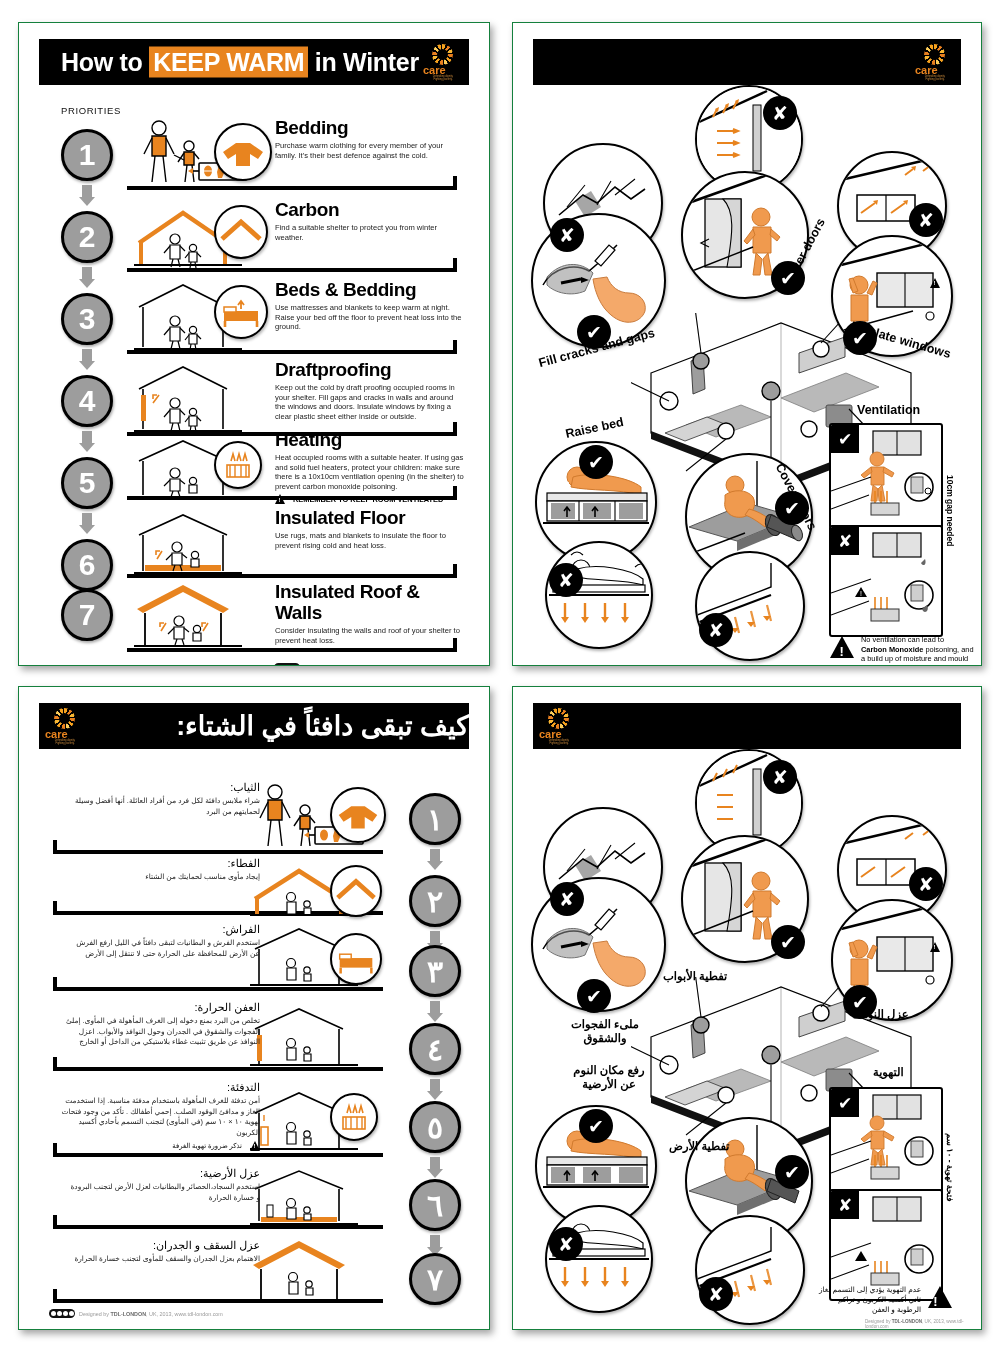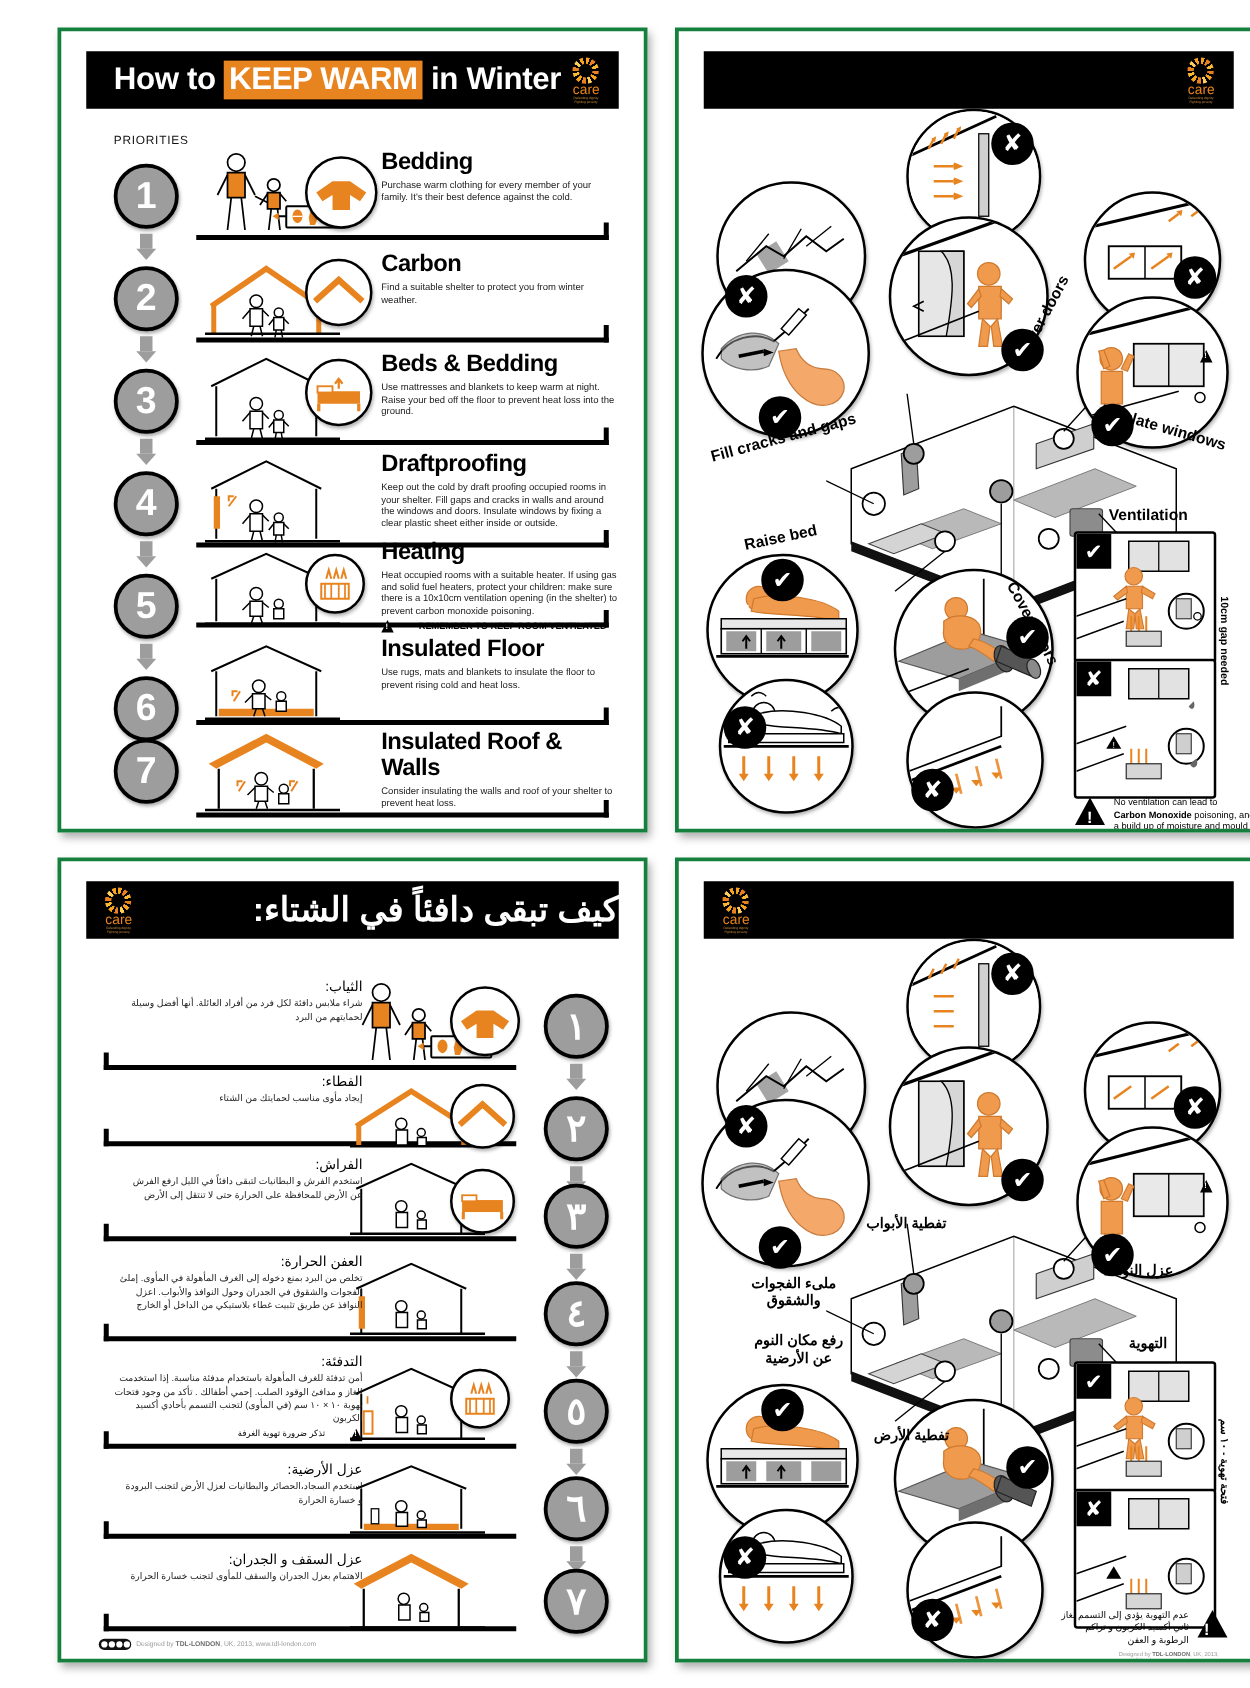--- a/index.html
+++ b/index.html
@@ -1,17 +1,17 @@
 <!DOCTYPE html>
 <html><head>
 <meta charset="utf-8">
 <style>
   html,body{margin:0;padding:0;background:#ffffff;}
   body{width:1000px;height:1350px;position:relative;font-family:"Liberation Sans",sans-serif;-webkit-font-smoothing:antialiased;}
-  .sheet{position:absolute;background:#fff;border:3px solid #15803d;box-shadow:3px 4px 7px rgba(0,0,0,0.35);box-sizing:border-box;overflow:hidden;margin-left:28px;}
+  .sheet{position:absolute;background:#fff;border:1px solid #15803d;box-shadow:3px 4px 7px rgba(0,0,0,0.35);box-sizing:border-box;overflow:hidden;}
   .p-tl{left:18px;top:22px;width:472px;height:644px;}
   .p-tr{left:512px;top:22px;width:470px;height:644px;}
   .p-bl{left:18px;top:686px;width:472px;height:644px;}
   .p-br{left:512px;top:686px;width:470px;height:644px;}
 
   
   .hdr{position:absolute;left:20px;top:16px;right:20px;height:46px;background:#000;}
   .hdr-title{position:absolute;left:22px;top:50%;transform:translateY(-50%);color:#fff;font-size:25px;font-weight:bold;letter-spacing:-0.3px;white-space:nowrap;}
   .hl{background:#E8841F;color:#fff;padding:1px 4px 2px 4px;}
   .hdr-title-ar{position:absolute;right:0;left:60px;top:50%;transform:translateY(-50%);color:#fff;font-size:27px;font-weight:bold;text-align:right;direction:rtl;}
@@ -19,39 +19,39 @@
   
   .care{position:absolute;width:40px;height:40px;}
   .care .ring{position:absolute;left:9px;top:2px;width:21px;height:21px;border-radius:50%;
        background:conic-gradient(#f6a21e 0 18deg,#000 18deg 30deg,#e8801f 30deg 48deg,#000 48deg 60deg,
        #f9b733 60deg 78deg,#000 78deg 90deg,#e8801f 90deg 108deg,#000 108deg 120deg,
        #f6a21e 120deg 138deg,#000 138deg 150deg,#fdcd5a 150deg 168deg,#000 168deg 180deg,
        #e8801f 180deg 198deg,#000 198deg 210deg,#f6a21e 210deg 228deg,#000 228deg 240deg,
        #f9b733 240deg 258deg,#000 258deg 270deg,#e8801f 270deg 288deg,#000 288deg 300deg,
        #fdcd5a 300deg 318deg,#000 318deg 330deg,#f6a21e 330deg 348deg,#000 348deg 360deg);}
   .care .ring:after{content:"";position:absolute;left:5px;top:5px;width:11px;height:11px;border-radius:50%;background:#000;}
-  .care .word{position:absolute;left:0;top:23px;width:40px;text-align:center;color:#E8841F;font-size:11px;font-weight:normal;line-height:11px;}
+  .care .word{position:absolute;left:0;top:23px;width:40px;text-align:left;color:#E8841F;font-size:11px;font-weight:bold;line-height:11px;}
   .care .sub{position:absolute;left:0;top:33px;width:40px;text-align:center;color:#c98a3c;font-size:2.6px;line-height:3.2px;}
 
   
   .prio-lbl{position:absolute;font-size:9.5px;letter-spacing:0.6px;color:#111;text-align:right;}
   .numcirc{position:absolute;width:52px;height:52px;border-radius:50%;background:#9d9d9d;border:3px solid #000;
      box-sizing:border-box;color:#fff;font-size:30px;font-weight:bold;display:flex;align-items:center;justify-content:center;
      box-shadow:1px 2px 3px rgba(0,0,0,.35);}
   .arrow{position:absolute;width:16px;}
   .arrow .stem{width:10px;margin:0 auto;height:12px;background:#9d9d9d;}
   .arrow .head{width:0;height:0;margin:0 auto;border-left:8px solid transparent;border-right:8px solid transparent;border-top:9px solid #9d9d9d;}
 
   
   .row{position:absolute;}
   .rowtitle{font-size:19px;font-weight:bold;color:#000;letter-spacing:-0.4px;line-height:21px;}
   .rowbody{font-size:7.6px;line-height:9.6px;color:#222;margin-top:3px;}
   .rowtitle-ar{font-size:11px;font-weight:normal;color:#000;direction:rtl;text-align:right;}
   .rowbody-ar{font-size:7.4px;line-height:10.5px;color:#222;direction:rtl;text-align:right;margin-top:2px;}
-  .warn{display:flex;align-items:flex-start;gap:20px;margin-top:3px;font-size:7.4px;font-weight:bold;color:#000;}
+  .warn{display:flex;align-items:center;gap:8px;margin-top:3px;font-size:7.4px;font-weight:bold;color:#000;}
   .warn.ar{direction:rtl;justify-content:flex-start;font-size:6.8px;font-weight:normal;}
   .tri{width:0;height:0;border-left:5.5px solid transparent;border-right:5.5px solid transparent;border-bottom:10px solid #000;position:relative;flex:0 0 auto;}
   .tri:after{content:"!";position:absolute;left:-1.6px;top:2.4px;color:#fff;font-size:6px;font-weight:bold;line-height:6px;}
 
   
   .sep{position:absolute;height:4px;background:#000;}
   .sep:after{content:"";position:absolute;right:0;top:-10px;width:4px;height:14px;background:#000;}
   .sep.ar:after{right:auto;left:0;}
 
   

